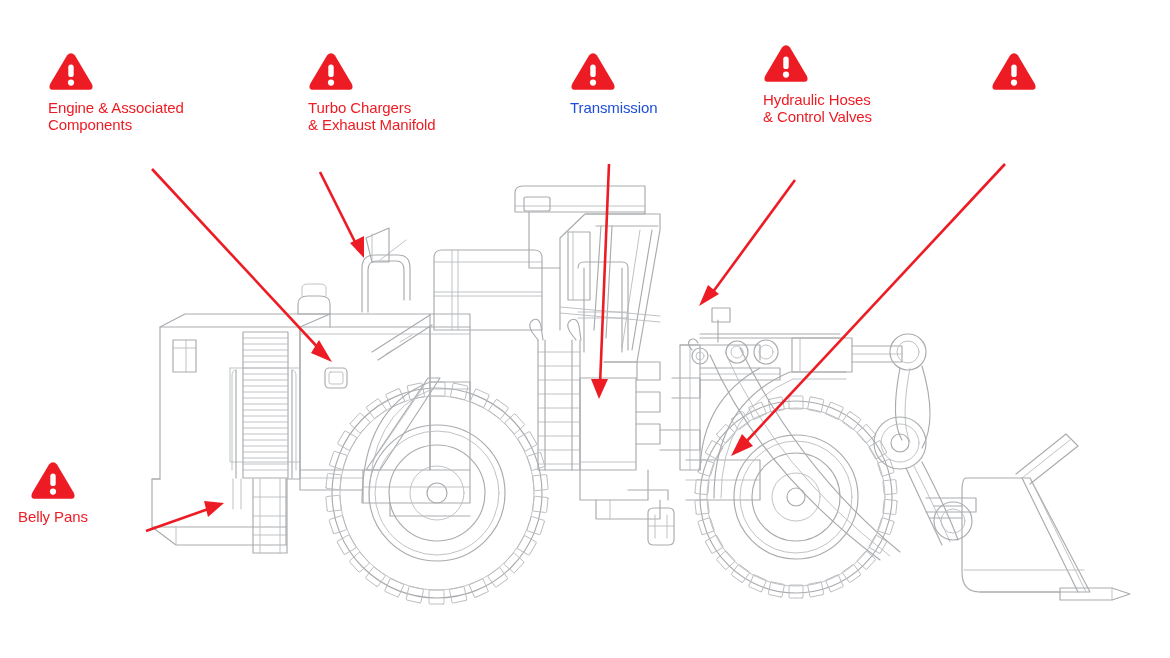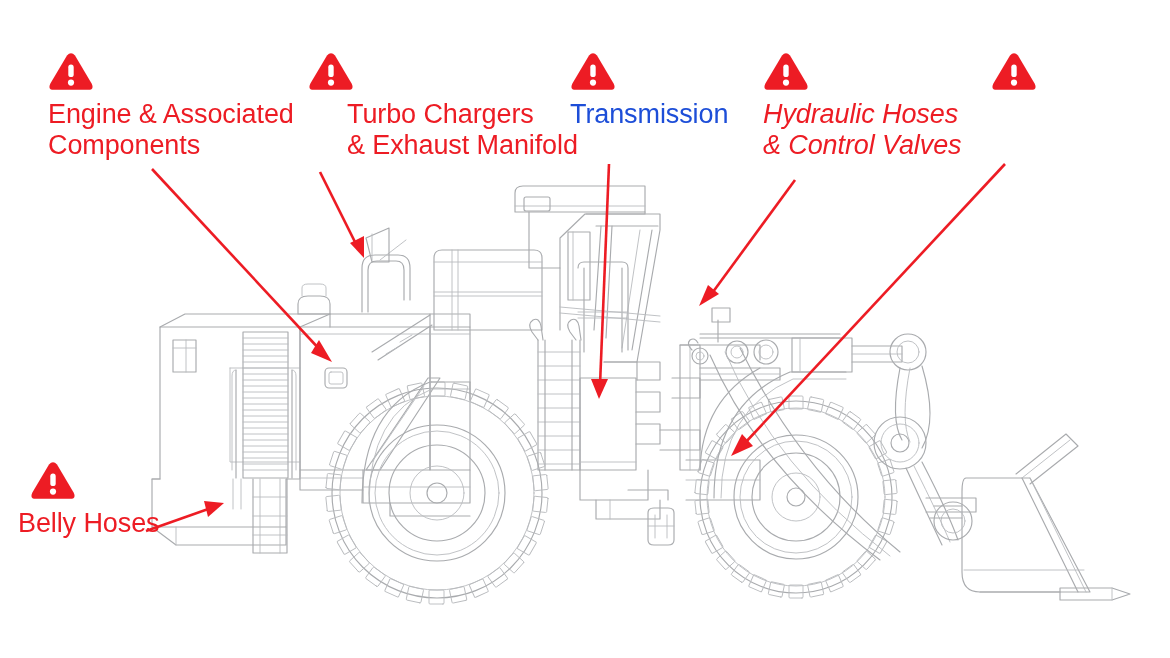--- a/index.html
+++ b/index.html
@@ -67,21 +67,21 @@
   }
   .warn-icon {
     display: block;
     width: 46px;
     height: 41px;
   }
   .callout-label {
     display: block;
     margin-top: 6px;
     font-family: "Liberation Sans", sans-serif;
-    font-size: 27px;
+    font-size: 15px;
     line-height: 1.14;
     font-weight: 400;
     letter-spacing: -0.1px;
     white-space: pre-line;
   }
   .ci-stack {
     display: block;
   }
 </style>
 </head>
@@ -438,34 +438,34 @@
     <span class="callout-label" style="color:#ED1C24;">Engine &amp; Associated
 Components</span>
   </div>
 
   <div class="callout" style="left:308px; top:52px;">
     <svg class="warn-icon" viewBox="0 0 46 41">
       <path d="M19.0,3.4 Q23.0,-1.0 27.0,3.4 L43.6,31.6 Q46.6,37.8 40.2,37.8 L5.8,37.8 Q-0.6,37.8 2.4,31.6 Z" fill="#ED1C24"></path>
       <rect x="20.3" y="12.5" width="5.4" height="12.6" rx="2.7" fill="#ffffff"></rect>
       <circle cx="23" cy="30.6" r="3.1" fill="#ffffff"></circle>
     </svg>
-    <span class="callout-label" style="color:#ED1C24;margin-left:39px;">Turbo Chargers
+    <span class="callout-label" style="color:#ED1C24;">Turbo Chargers
 &amp; Exhaust Manifold</span>
   </div>
 
   <div class="callout" style="left:570px; top:52px;">
     <svg class="warn-icon" viewBox="0 0 46 41">
       <path d="M19.0,3.4 Q23.0,-1.0 27.0,3.4 L43.6,31.6 Q46.6,37.8 40.2,37.8 L5.8,37.8 Q-0.6,37.8 2.4,31.6 Z" fill="#ED1C24"></path>
       <rect x="20.3" y="12.5" width="5.4" height="12.6" rx="2.7" fill="#ffffff"></rect>
       <circle cx="23" cy="30.6" r="3.1" fill="#ffffff"></circle>
     </svg>
     <span class="callout-label" style="color:#1d4ed8;">Transmission</span>
   </div>
 
-  <div class="callout" style="left:763px; top:52px;font-style:italic;">
+  <div class="callout" style="left:763px; top:44px;">
     <svg class="warn-icon" viewBox="0 0 46 41">
       <path d="M19.0,3.4 Q23.0,-1.0 27.0,3.4 L43.6,31.6 Q46.6,37.8 40.2,37.8 L5.8,37.8 Q-0.6,37.8 2.4,31.6 Z" fill="#ED1C24"></path>
       <rect x="20.3" y="12.5" width="5.4" height="12.6" rx="2.7" fill="#ffffff"></rect>
       <circle cx="23" cy="30.6" r="3.1" fill="#ffffff"></circle>
     </svg>
     <span class="callout-label" style="color:#ED1C24;">Hydraulic Hoses
 &amp; Control Valves</span>
   </div>
 
   <div class="callout" style="left:991px; top:52px;">
@@ -476,17 +476,17 @@
     </svg>
   </div>
 
   <div class="callout" style="left:18px; top:461px;">
     <span class="ci-stack">
       <svg class="warn-icon" style="margin-left:12px;" viewBox="0 0 46 41">
         <path d="M19.0,3.4 Q23.0,-1.0 27.0,3.4 L43.6,31.6 Q46.6,37.8 40.2,37.8 L5.8,37.8 Q-0.6,37.8 2.4,31.6 Z" fill="#ED1C24"></path>
         <rect x="20.3" y="12.5" width="5.4" height="12.6" rx="2.7" fill="#ffffff"></rect>
         <circle cx="23" cy="30.6" r="3.1" fill="#ffffff"></circle>
       </svg>
-      <span class="callout-label" style="color:#ED1C24;">Belly Hoses</span>
+      <span class="callout-label" style="color:#ED1C24;">Belly Pans</span>
     </span>
   </div>
 
 </div>
 
 </body></html>

